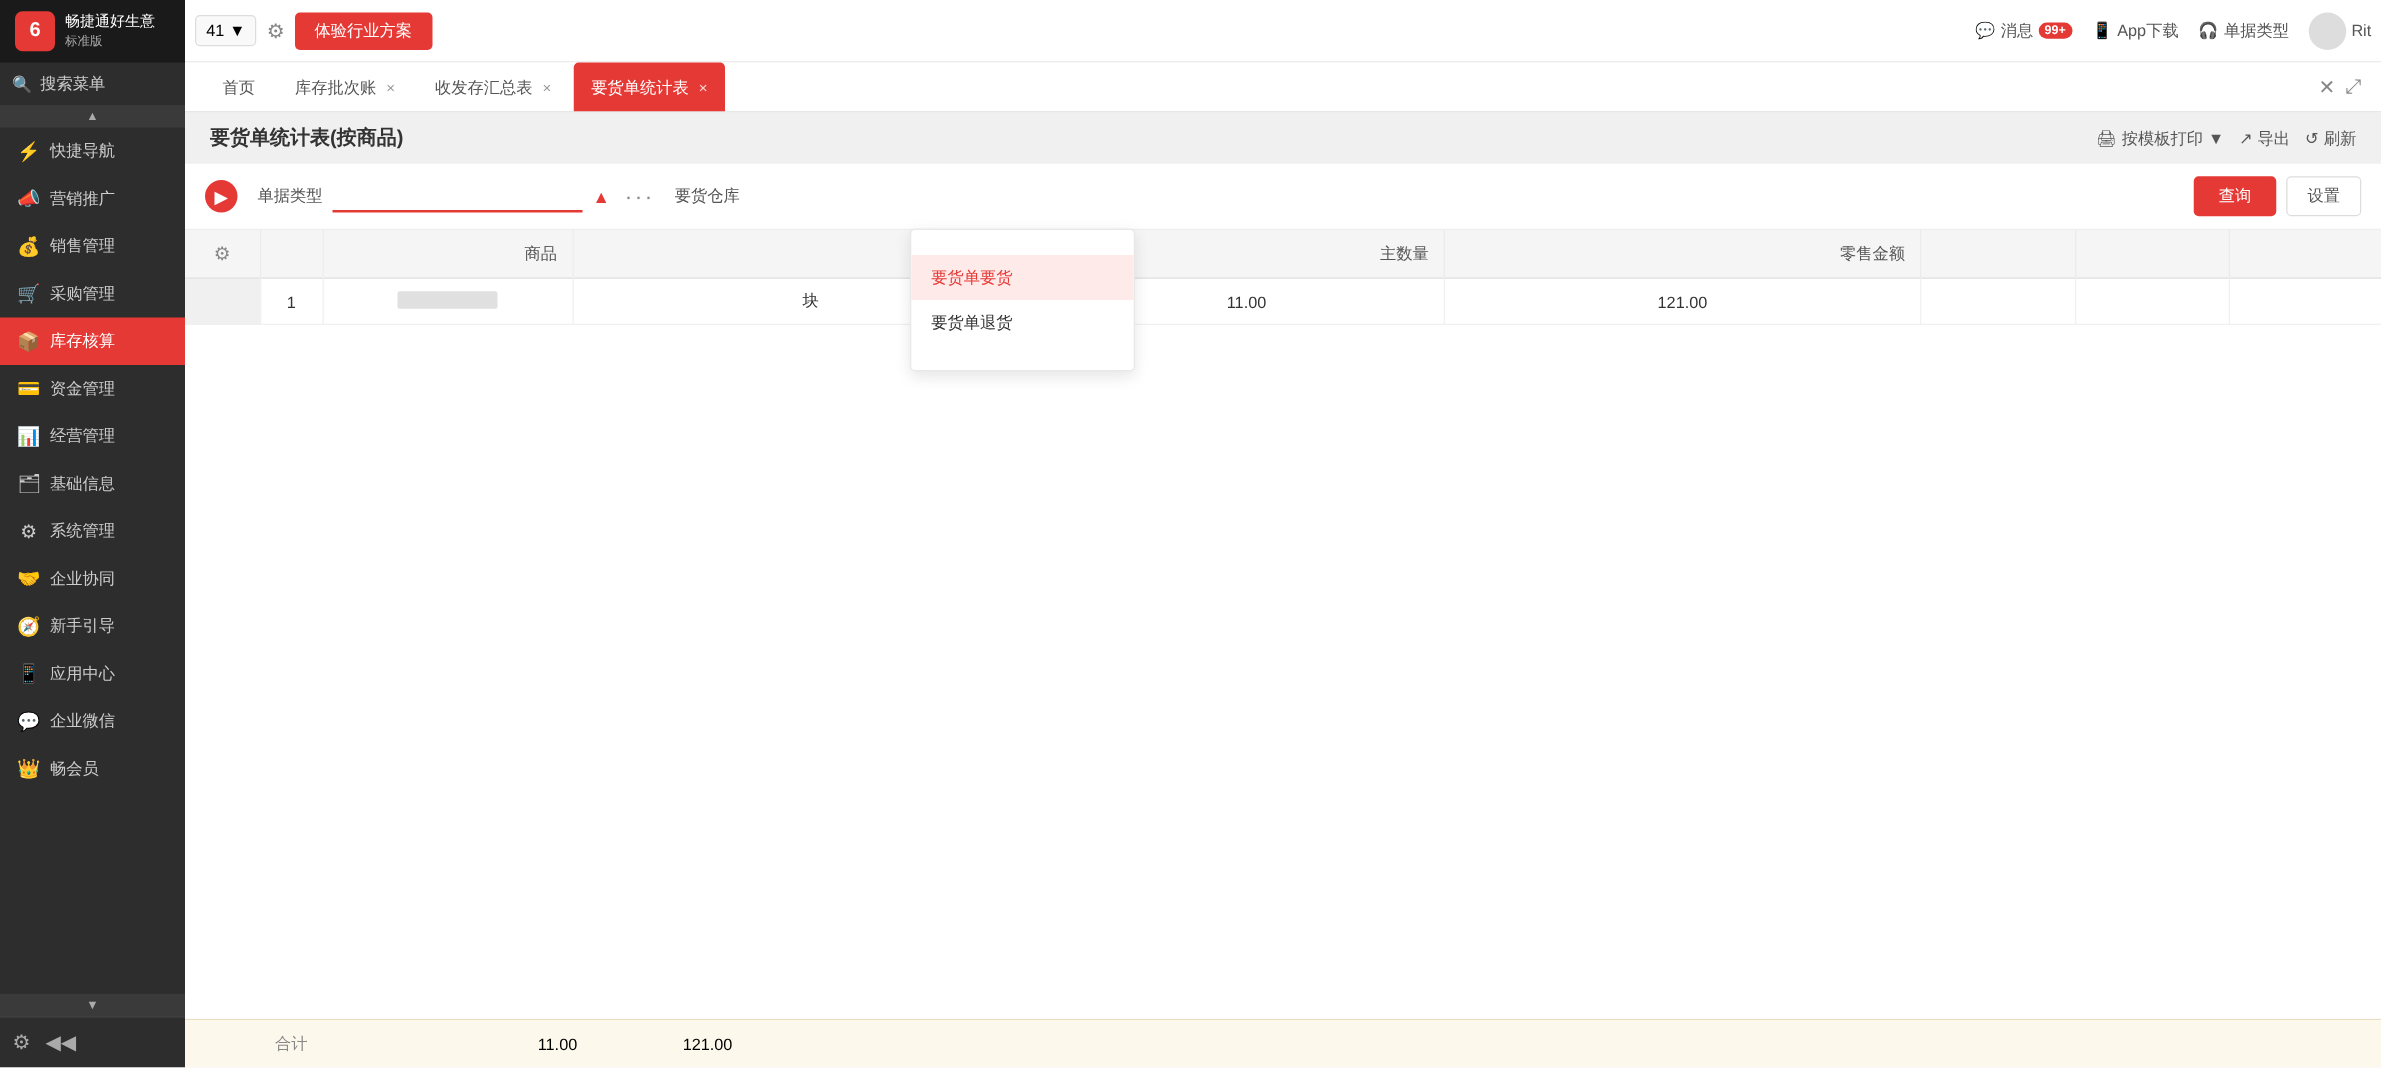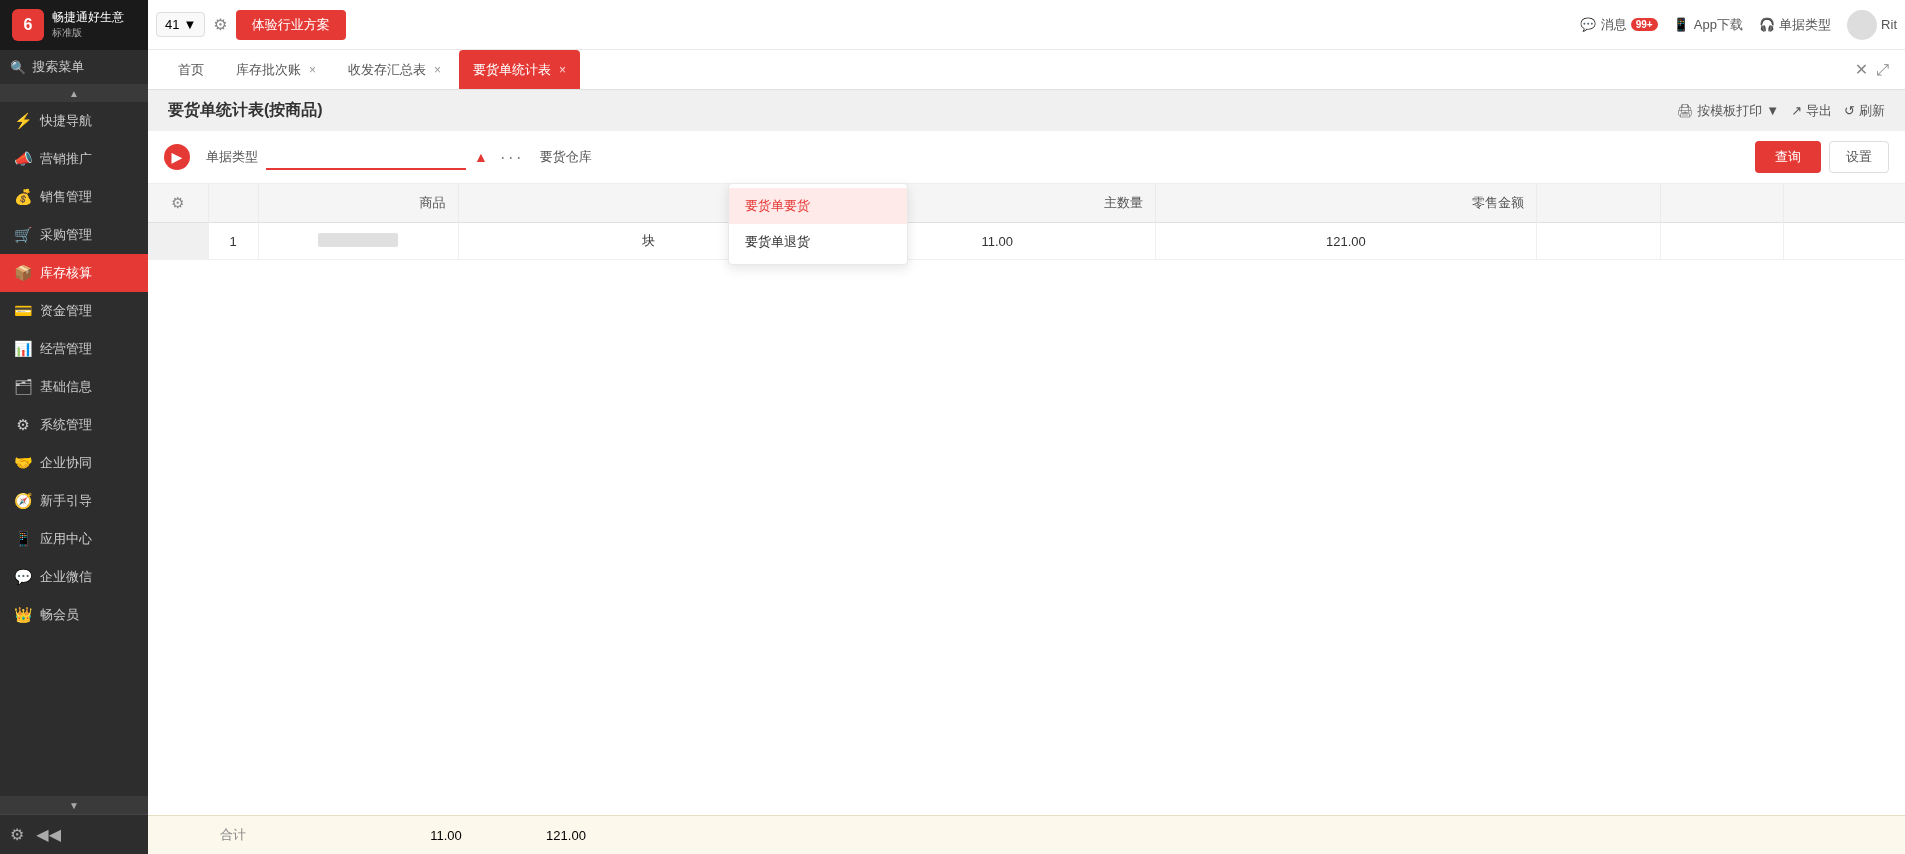--- a/index.html
+++ b/index.html
@@ -312,21 +312,21 @@
     .dropdown-menu {
       position: absolute;
       top: 100%;
       left: 580px;
       background: white;
       border: 1px solid #e8e8e8;
       border-radius: 4px;
       box-shadow: 0 4px 12px rgba(0,0,0,0.1);
       z-index: 1000;
       min-width: 180px;
-      padding: 4px 0;
+      padding: 20px 0;
     }
     .dropdown-item {
       padding: 9px 16px;
       cursor: pointer;
       font-size: 13px;
       color: #333;
     }
     .dropdown-item.selected { background: #ffeaea; color: #e53935; }
 
     

